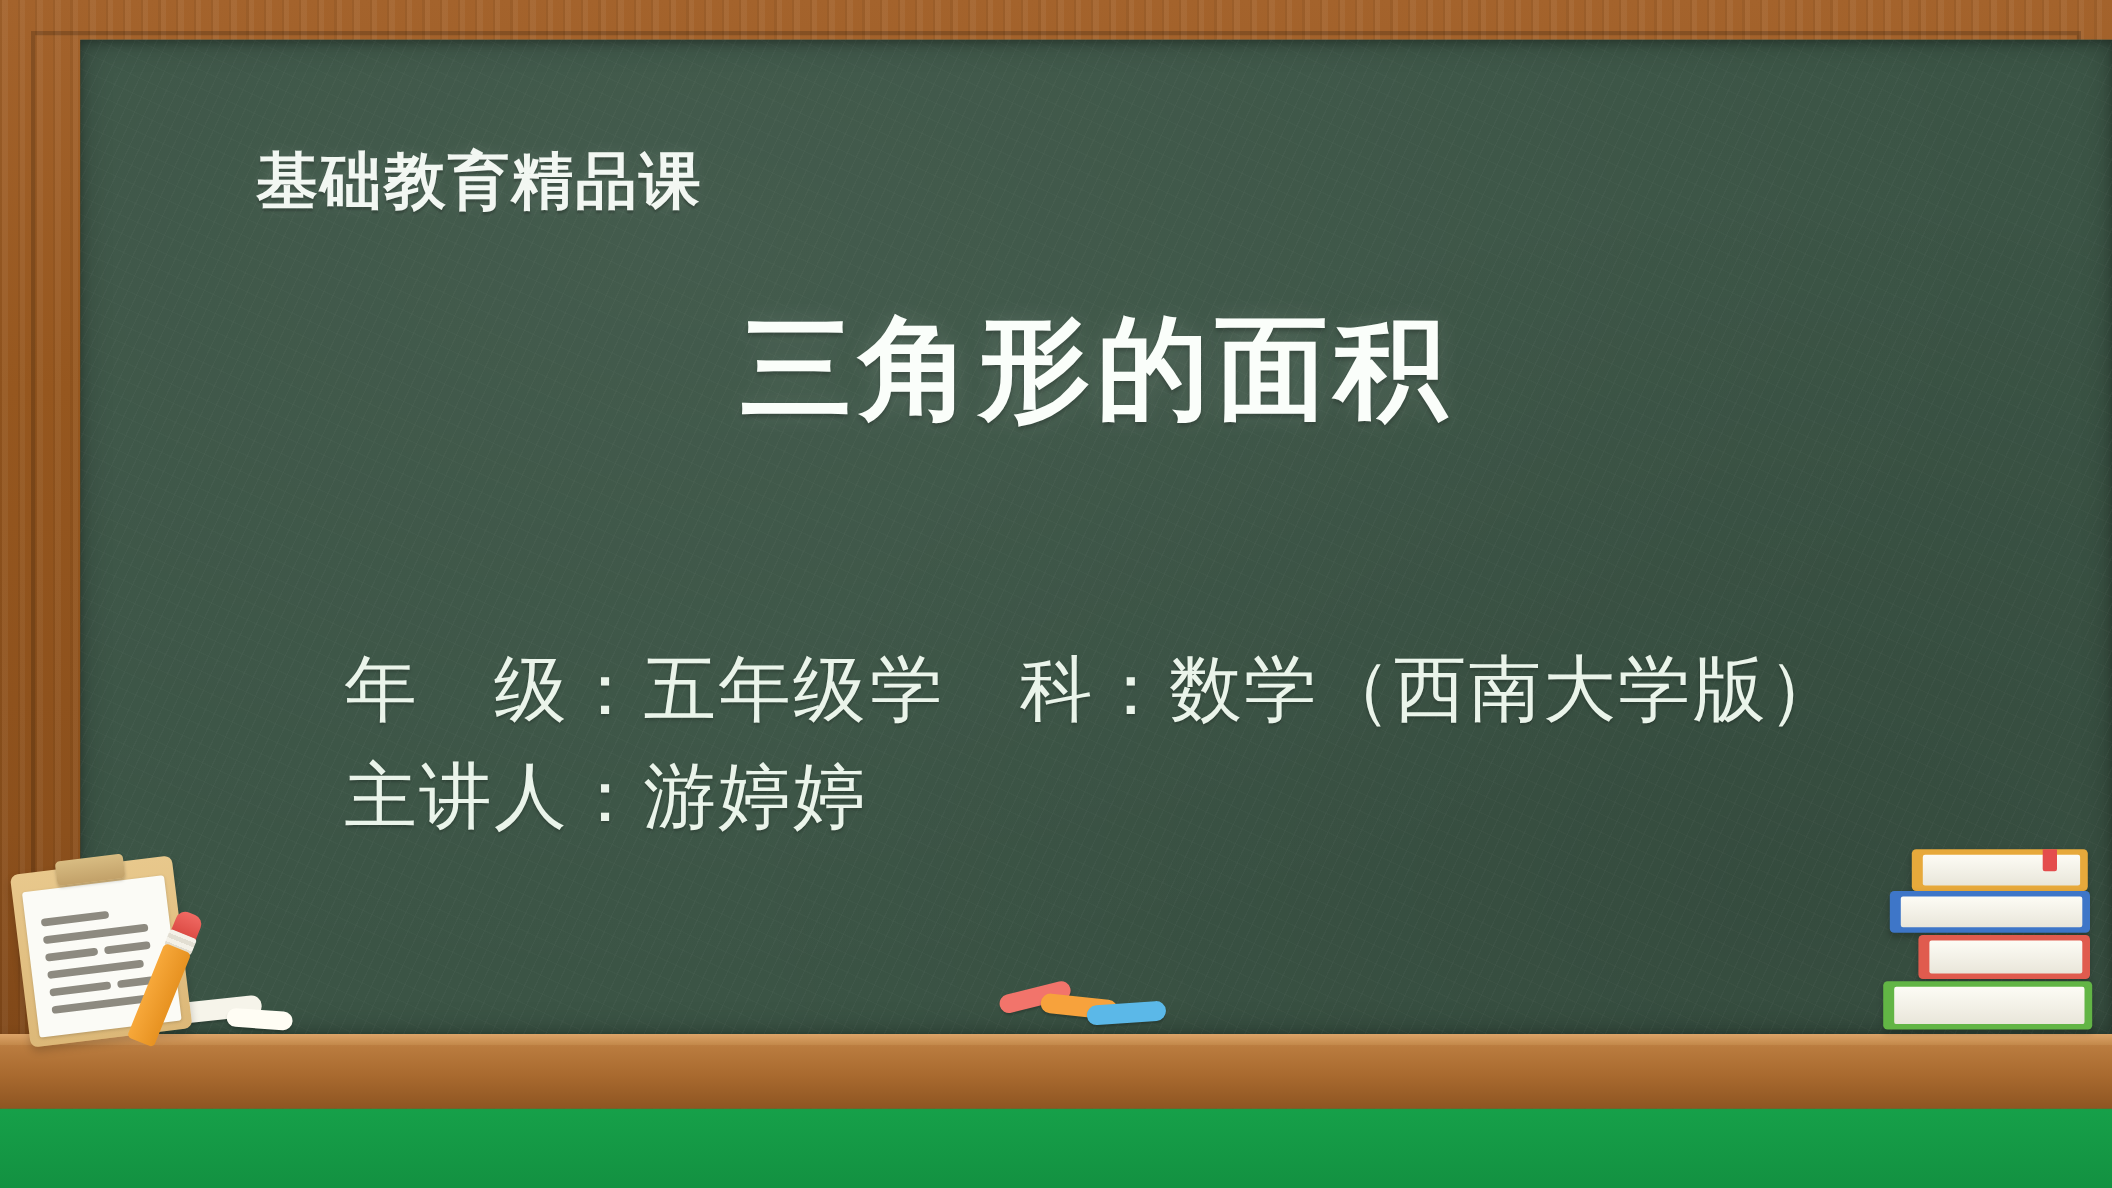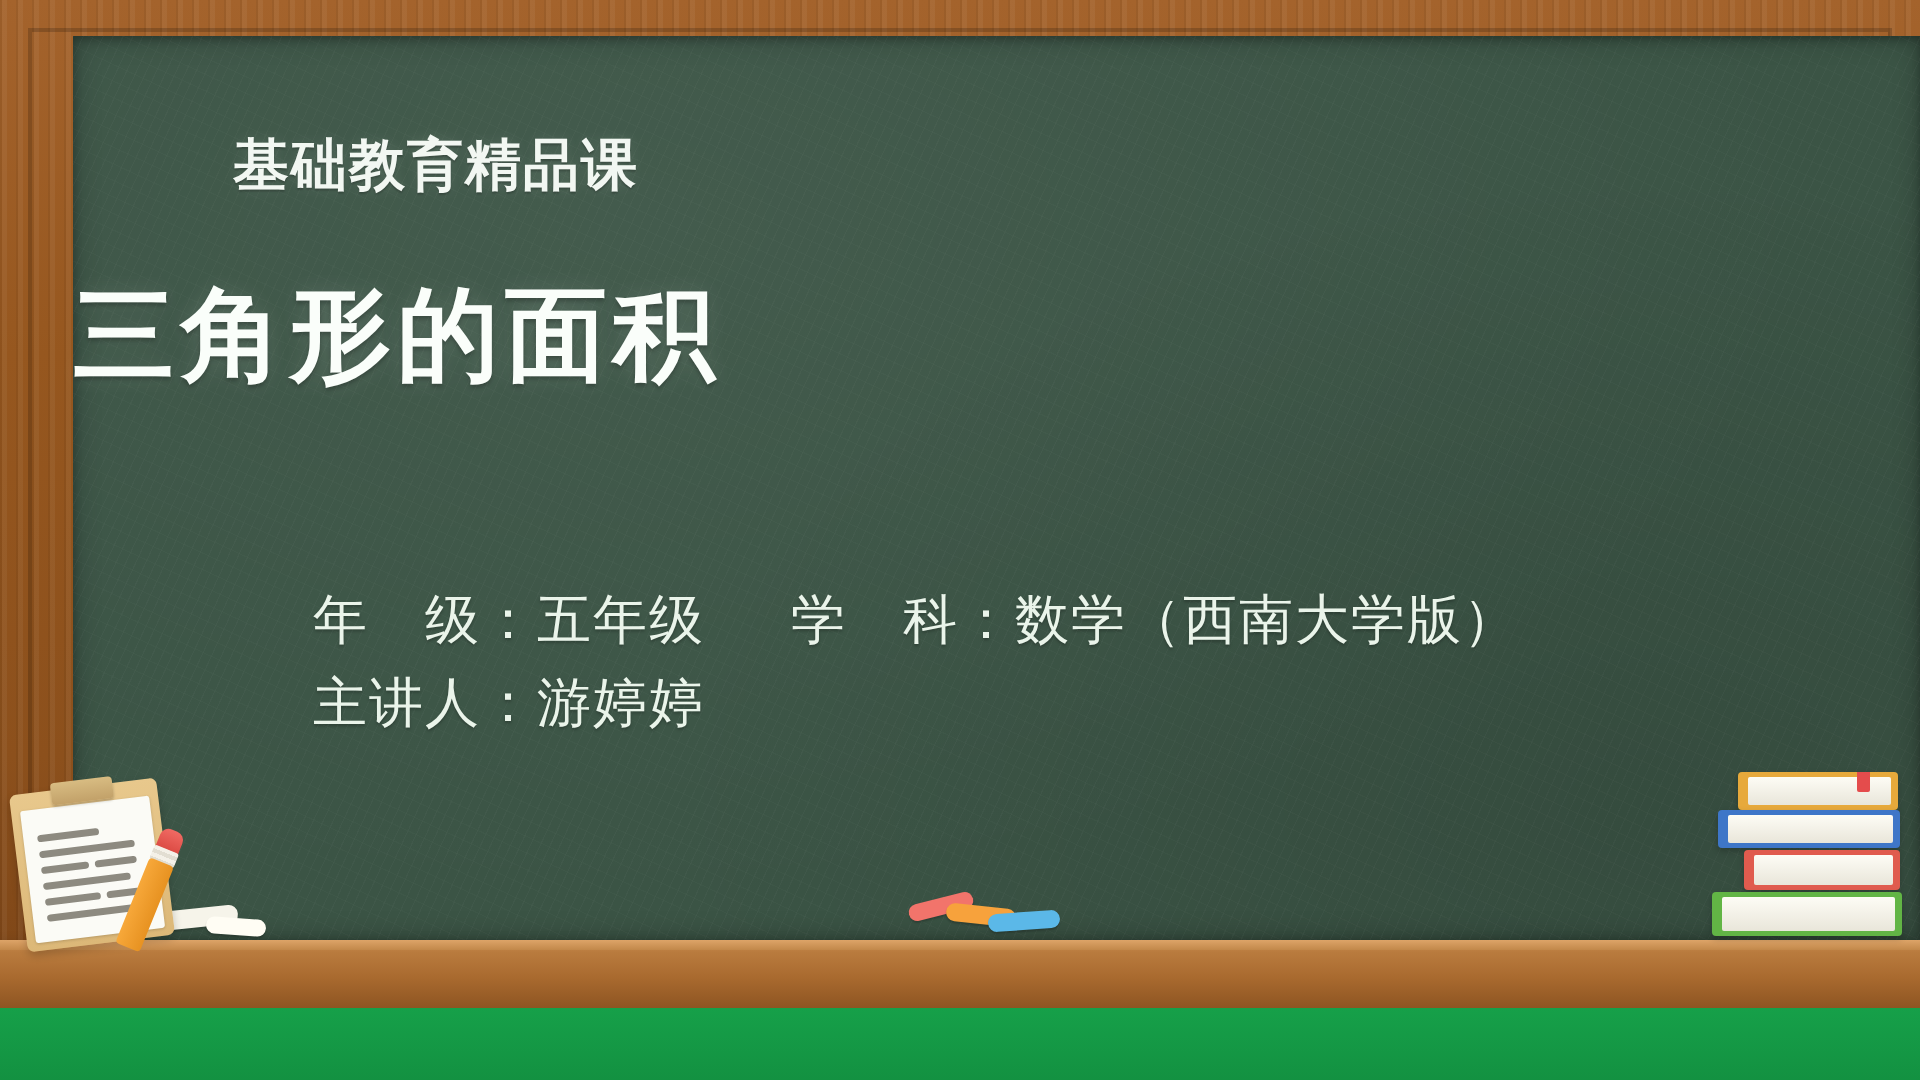--- a/index.html
+++ b/index.html
@@ -64,35 +64,35 @@
 
   
   .kicker{
     position:absolute;left:196px;top:128px;
     font-family:"Liberation Sans",sans-serif;
     font-weight:700;font-size:56px;letter-spacing:2px;color:#F2F7F2;
     text-shadow:0 2px 2px rgba(0,0,0,0.22), 0 0 14px rgba(255,255,255,0.10);
     white-space:nowrap;
   }
   .title{
-    position:absolute;left:0;top:268px;width:1920px;text-align:left;
+    position:absolute;left:0;top:268px;width:1920px;text-align:center;
     font-family:"Liberation Sans",sans-serif;
     font-weight:700;font-size:102px;letter-spacing:6px;color:#FAFEFA;
     text-shadow:0 3px 4px rgba(0,0,0,0.25), 0 0 22px rgba(255,255,255,0.12);
     white-space:nowrap;
   }
 
   .meta{
     position:absolute;left:0;top:588px;width:1920px;
     font-family:"Liberation Serif",serif;
     color:#EAF4EA;
   }
   .meta-row{display:flex;width:1920px;margin-bottom:20px;}
   .meta-cell{
-    font-size:54px;line-height:1.22;letter-spacing:2px;white-space:nowrap;
+    font-size:66px;line-height:1.22;letter-spacing:2px;white-space:nowrap;
     text-shadow:0 2px 3px rgba(0,0,0,0.25);
   }
   .meta-cell.left{width:680px;padding-left:240px;box-sizing:border-box;}
   .meta-cell.right{padding-left:38px;text-align:center;}
 
   
   .chalk{position:absolute;border-radius:9px;}
   .chalk.red{
     left:908px;top:898px;width:66px;height:17px;background:#F2746B;
     transform:rotate(-14deg);box-shadow:0 2px 2px rgba(0,0,0,.2);

